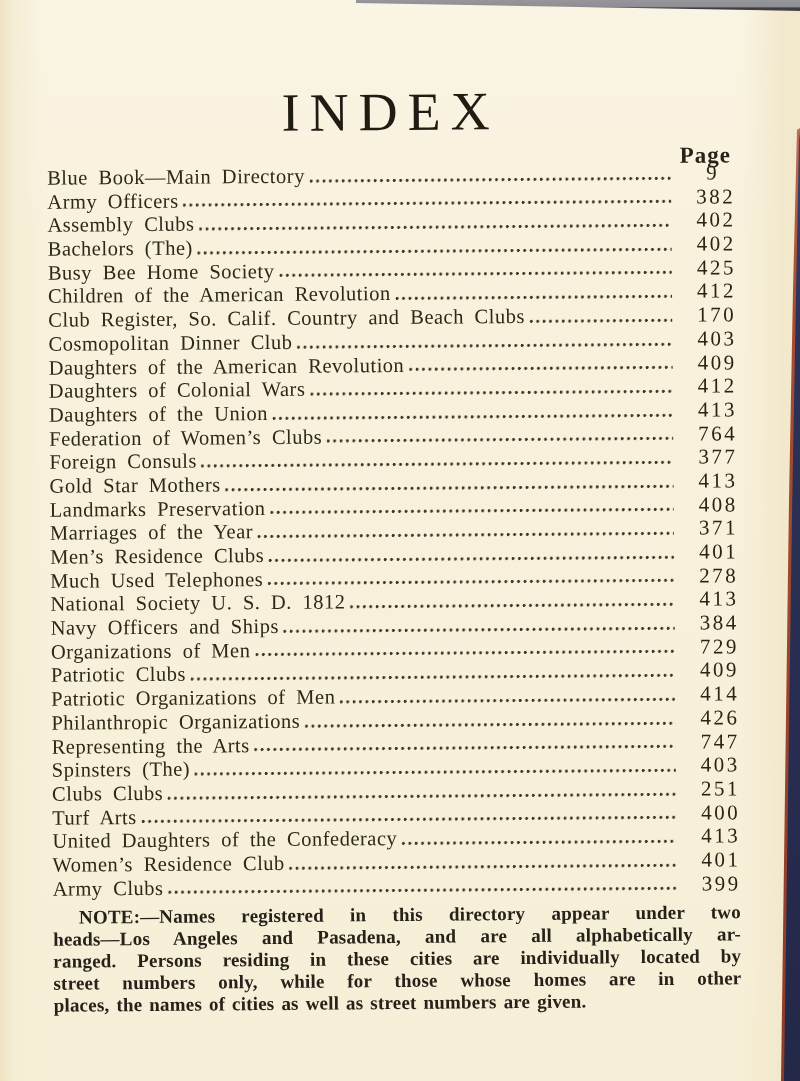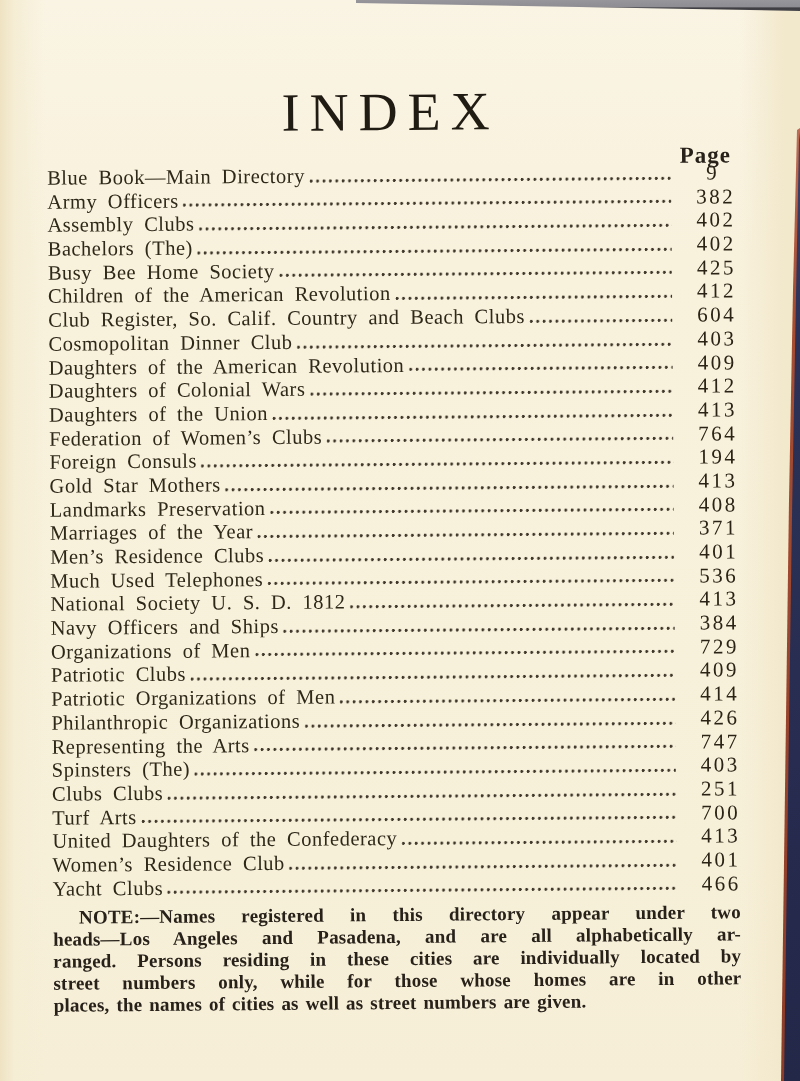--- a/index.html
+++ b/index.html
@@ -131,21 +131,21 @@
           <span class="entry-page">425</span>
         </li>
         <li>
           <span class="entry-label">Children of the American Revolution</span>
           <span class="leader"></span>
           <span class="entry-page">412</span>
         </li>
         <li>
           <span class="entry-label">Club Register, So. Calif. Country and Beach Clubs</span>
           <span class="leader"></span>
-          <span class="entry-page">604</span>
+          <span class="entry-page">170</span>
         </li>
         <li>
           <span class="entry-label">Cosmopolitan Dinner Club</span>
           <span class="leader"></span>
           <span class="entry-page">403</span>
         </li>
         <li>
           <span class="entry-label">Daughters of the American Revolution</span>
           <span class="leader"></span>
           <span class="entry-page">409</span>
@@ -161,21 +161,21 @@
           <span class="entry-page">413</span>
         </li>
         <li>
           <span class="entry-label">Federation of Women’s Clubs</span>
           <span class="leader"></span>
           <span class="entry-page">764</span>
         </li>
         <li>
           <span class="entry-label">Foreign Consuls</span>
           <span class="leader"></span>
-          <span class="entry-page">194</span>
+          <span class="entry-page">377</span>
         </li>
         <li>
           <span class="entry-label">Gold Star Mothers</span>
           <span class="leader"></span>
           <span class="entry-page">413</span>
         </li>
         <li>
           <span class="entry-label">Landmarks Preservation</span>
           <span class="leader"></span>
           <span class="entry-page">408</span>
@@ -186,21 +186,21 @@
           <span class="entry-page">371</span>
         </li>
         <li>
           <span class="entry-label">Men’s Residence Clubs</span>
           <span class="leader"></span>
           <span class="entry-page">401</span>
         </li>
         <li>
           <span class="entry-label">Much Used Telephones</span>
           <span class="leader"></span>
-          <span class="entry-page">536</span>
+          <span class="entry-page">278</span>
         </li>
         <li>
           <span class="entry-label">National Society U. S. D. 1812</span>
           <span class="leader"></span>
           <span class="entry-page">413</span>
         </li>
         <li>
           <span class="entry-label">Navy Officers and Ships</span>
           <span class="leader"></span>
           <span class="entry-page">384</span>
@@ -236,36 +236,36 @@
           <span class="entry-page">403</span>
         </li>
         <li>
           <span class="entry-label">Clubs Clubs</span>
           <span class="leader"></span>
           <span class="entry-page">251</span>
         </li>
         <li>
           <span class="entry-label">Turf Arts</span>
           <span class="leader"></span>
-          <span class="entry-page">700</span>
+          <span class="entry-page">400</span>
         </li>
         <li>
           <span class="entry-label">United Daughters of the Confederacy</span>
           <span class="leader"></span>
           <span class="entry-page">413</span>
         </li>
         <li>
           <span class="entry-label">Women’s Residence Club</span>
           <span class="leader"></span>
           <span class="entry-page">401</span>
         </li>
         <li>
-          <span class="entry-label">Yacht Clubs</span>
-          <span class="leader"></span>
-          <span class="entry-page">466</span>
+          <span class="entry-label">Army Clubs</span>
+          <span class="leader"></span>
+          <span class="entry-page">399</span>
         </li>
       </ul>
 
     <div class="note">
         <div class="note-line">NOTE:—Names registered in this directory appear under two</div>
         <div class="note-line">heads—Los Angeles and Pasadena, and are all alphabetically ar-</div>
         <div class="note-line">ranged.  Persons residing in these cities are individually located by</div>
         <div class="note-line">street numbers only, while for those whose homes are in other</div>
         <div class="note-line last">places, the names of cities as well as street numbers are given.</div>
       </div>

